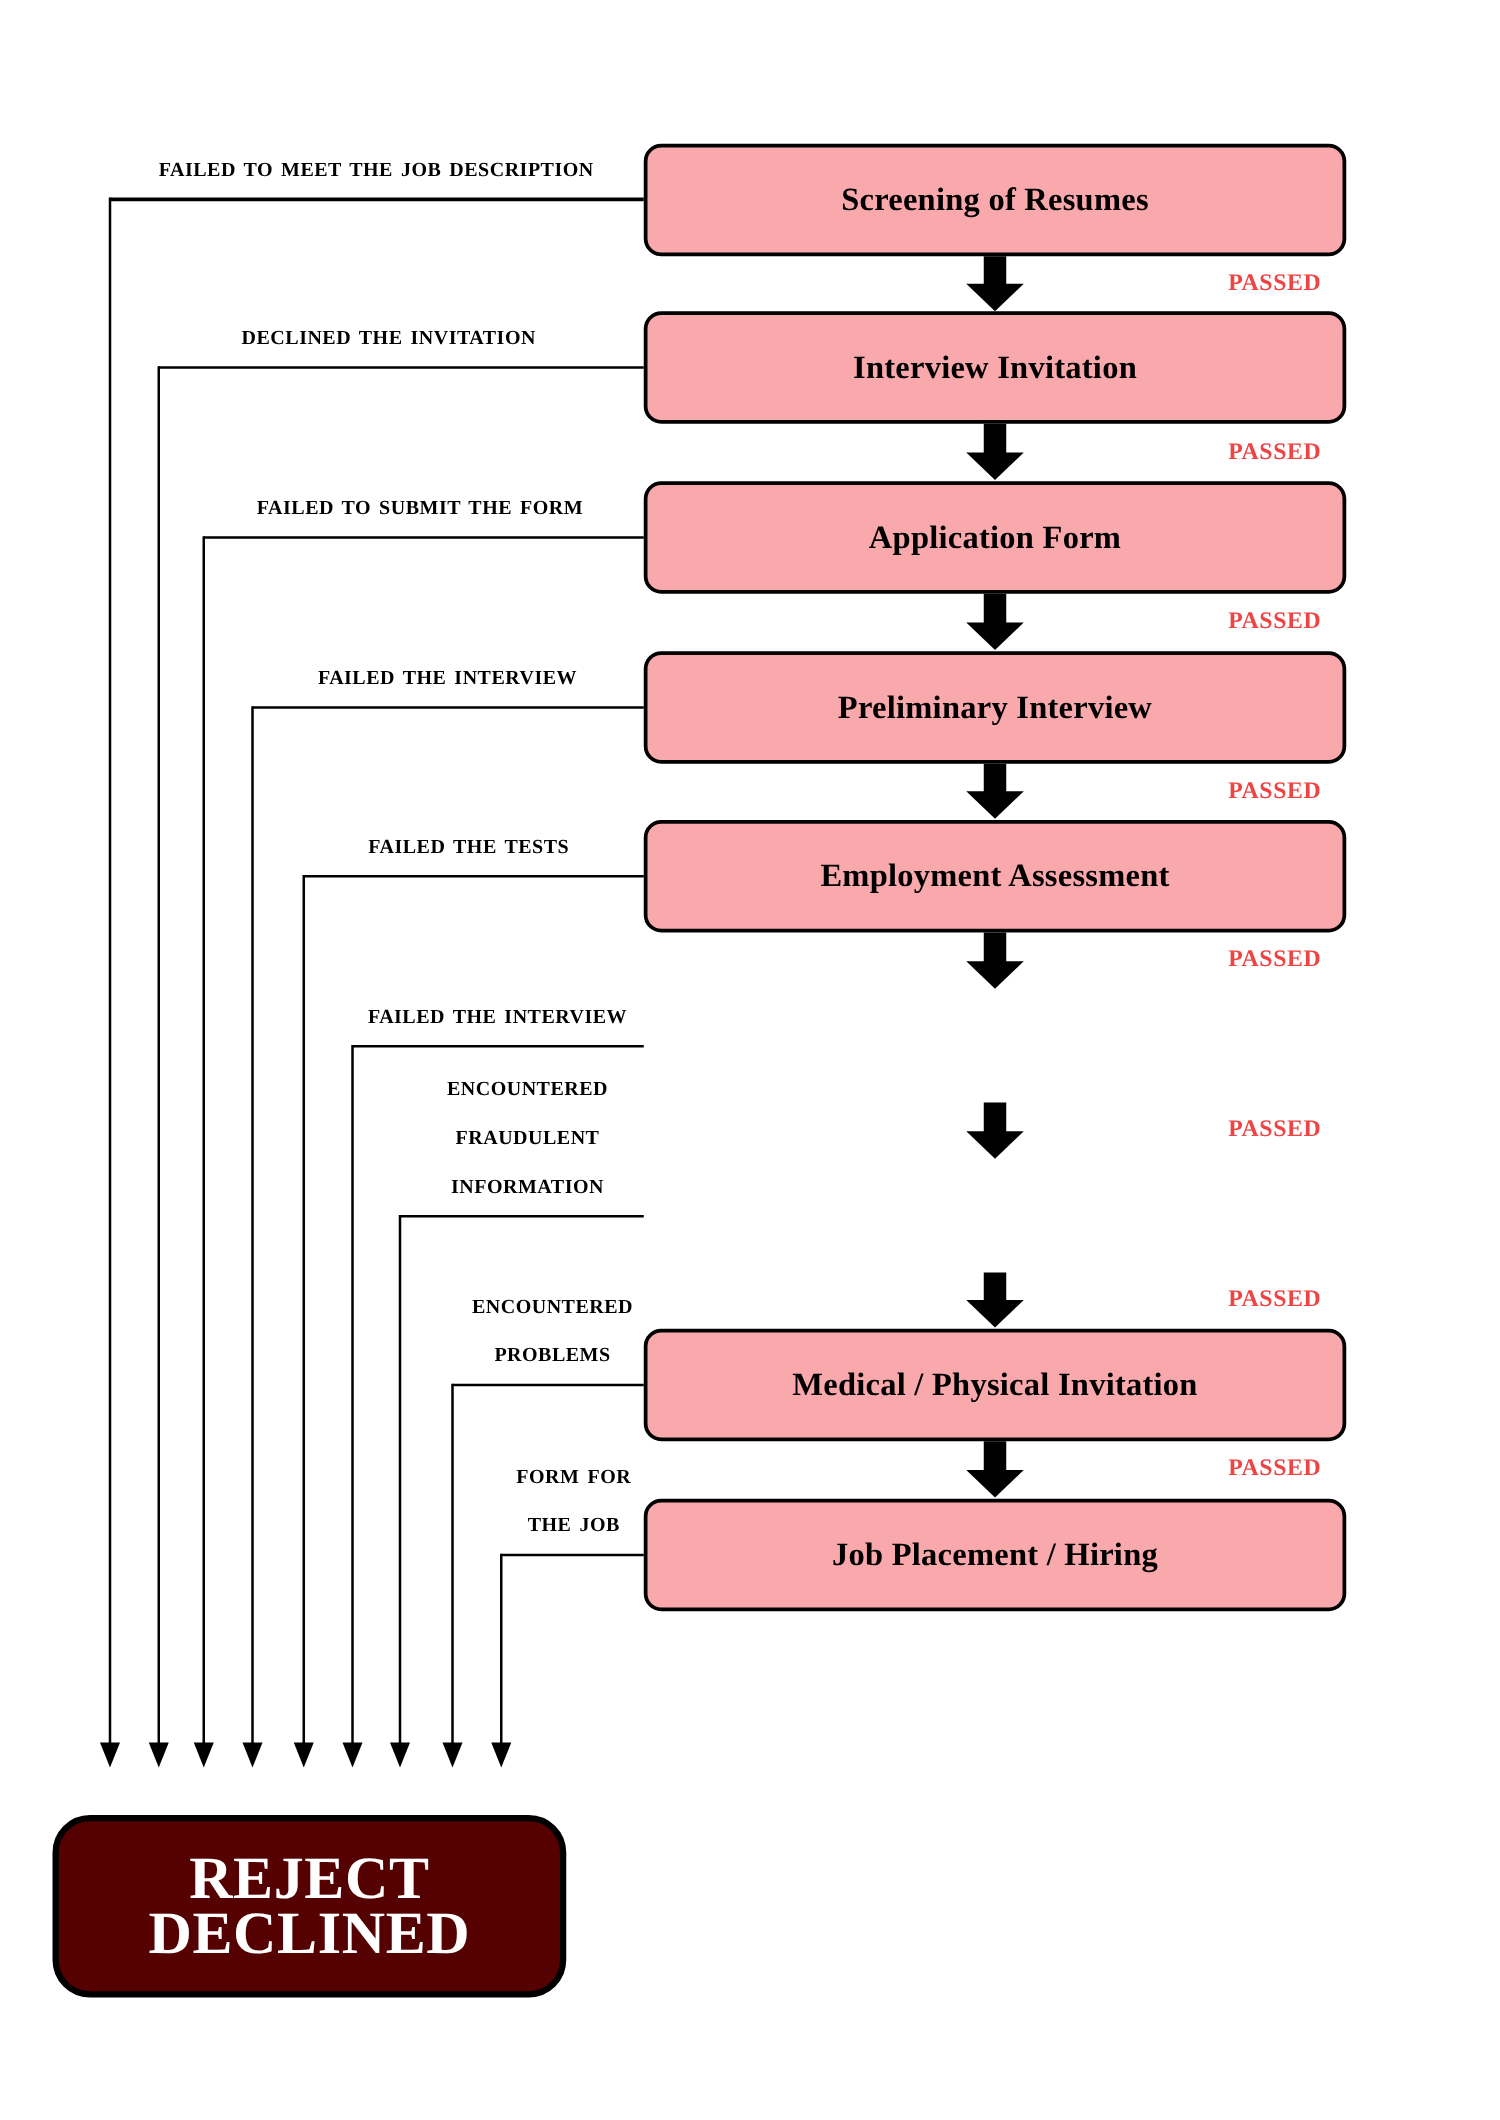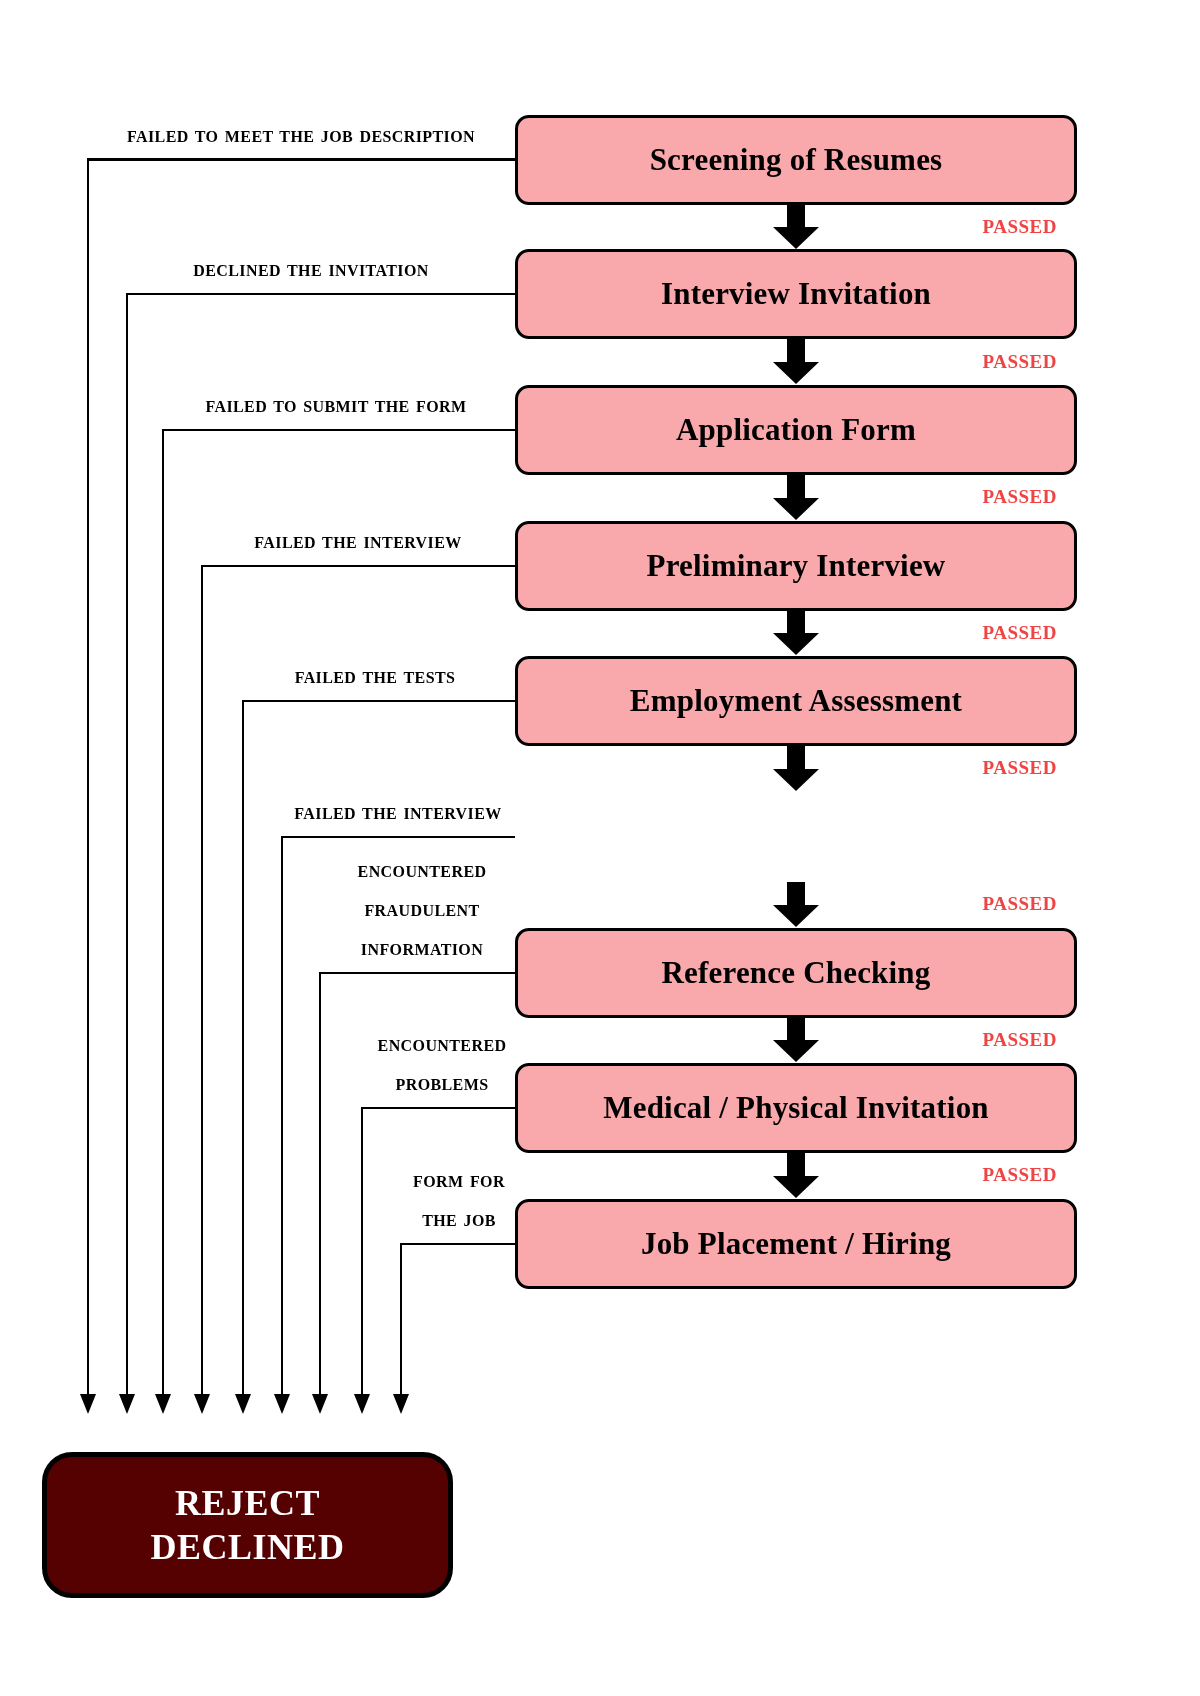--- a/index.html
+++ b/index.html
@@ -12,21 +12,21 @@
   }
   html,body{margin:0;padding:0;background:#ffffff;}
   #canvas{
     position:relative;width:1200px;height:1696px;background:#ffffff;overflow:hidden;
     font-family:"Liberation Serif","DejaVu Serif",serif;
   }
   .step-box{
     position:absolute;left:515px;width:562px;height:90px;box-sizing:border-box;
     background:var(--step-fill);border:3px solid var(--step-border);border-radius:14px;
     display:flex;align-items:center;justify-content:center;
-    font-weight:bold;font-size:31px;color:#000;letter-spacing:0.2px;white-space:nowrap;
+    font-weight:bold;font-size:26px;color:#000;letter-spacing:0.2px;white-space:nowrap;
   }
   .passed-label{
     position:absolute;right:143px;height:22px;line-height:22px;
     font-weight:bold;font-size:19px;color:#ef4444;letter-spacing:0.5px;
   }
   .arrow-stem{position:absolute;left:787px;width:18px;background:#000;}
   .arrow-head{
     position:absolute;left:773px;width:0;height:0;
     border-left:23px solid transparent;border-right:23px solid transparent;
     border-top:22px solid #000;
@@ -41,34 +41,33 @@
   }
   .fail-label{
     position:absolute;width:380px;text-align:center;
     font-weight:bold;font-size:16px;line-height:39px;color:var(--label-text);
     letter-spacing:0.4px;word-spacing:2px;white-space:nowrap;
   }
   .reject-box{
     position:absolute;left:42px;top:1452px;width:411px;height:146px;box-sizing:border-box;
     background:var(--reject-fill);border:5px solid #000;border-radius:30px;
     display:flex;flex-direction:column;align-items:center;justify-content:center;
-    color:var(--reject-text);font-weight:bold;font-size:36px;line-height:44px;letter-spacing:0.5px;
+    color:var(--reject-text);font-weight:bold;font-size:48px;line-height:44px;letter-spacing:0.5px;
   }
 </style>
 </head>
 <body>
 
 <div id="canvas">
 
   <div class="step-box" style="top:115px">Screening of Resumes</div>
   <div class="step-box" style="top:249px">Interview Invitation</div>
   <div class="step-box" style="top:385px">Application Form</div>
   <div class="step-box" style="top:521px">Preliminary Interview</div>
   <div class="step-box" style="top:656px">Employment Assessment</div>
-  <div class="step-box" style="top:928px">Reference Checking</div>
   <div class="step-box" style="top:1063px">Medical / Physical Invitation</div>
   <div class="step-box" style="top:1199px">Job Placement / Hiring</div>
 
   <div class="arrow-stem" style="top:205px;height:24px"></div>
   <div class="arrow-head" style="top:227px"></div>
   <div class="arrow-stem" style="top:339px;height:24px"></div>
   <div class="arrow-head" style="top:362px"></div>
   <div class="arrow-stem" style="top:475px;height:24px"></div>
   <div class="arrow-head" style="top:498px"></div>
   <div class="arrow-stem" style="top:611px;height:24px"></div>

